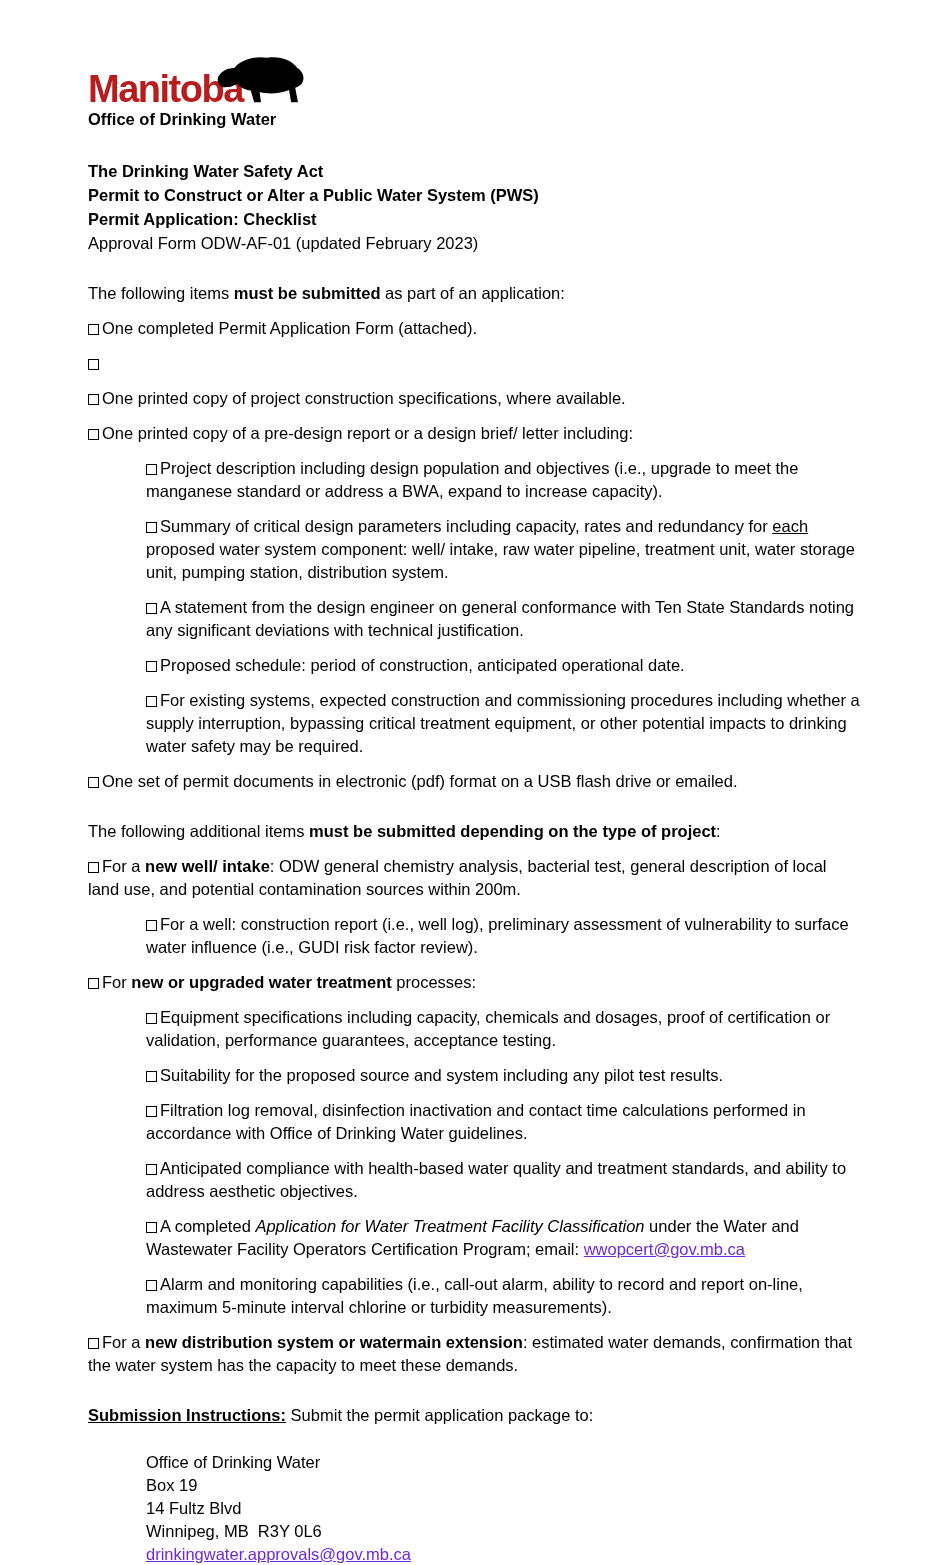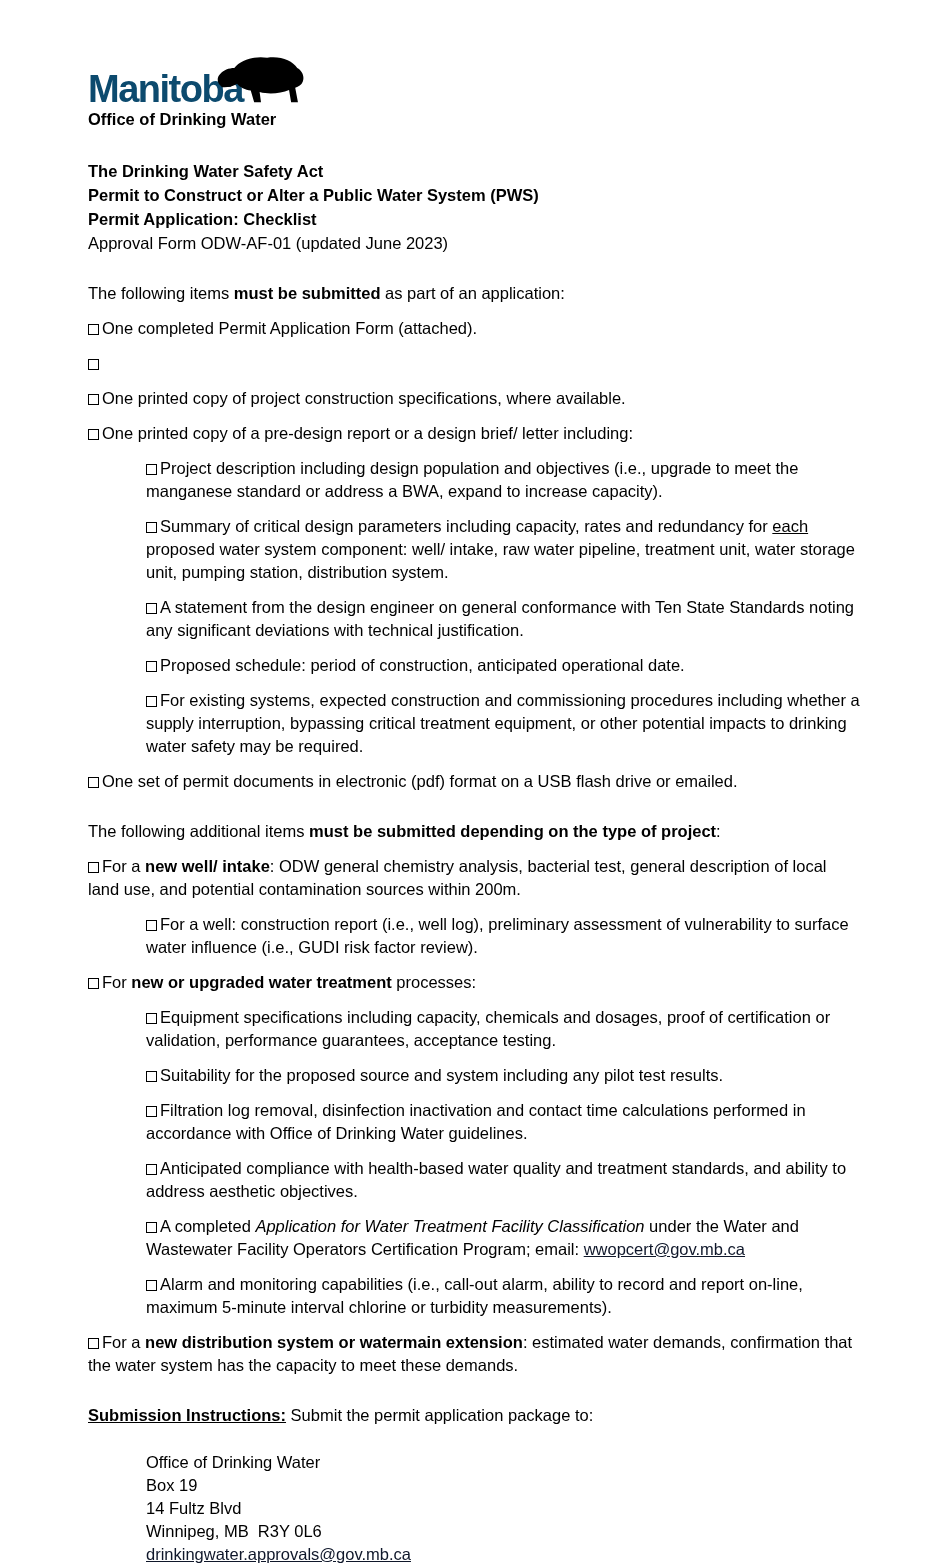--- a/index.html
+++ b/index.html
@@ -10,42 +10,42 @@
     min-height: 1565px;
     box-sizing: border-box;
     padding: 62px 90px 60px 88px;
     background: #fff;
   }
   
   .logo-row { display: flex; align-items: flex-end; height: 46px; }
   .logo-word {
     font-size: 38px;
     font-weight: bold;
-    color: #0c4a6e;
+    color: #b91c1c;
     letter-spacing: -1.5px;
     line-height: 1;
   }
   .bison { width: 96px; height: 52px; margin-left: -30px; margin-bottom: 1px; }
   .logo-sub { font-size: 16.5px; font-weight: bold; margin-top: 2px; }
 
   
   .title-block { margin-top: 30px; }
   .title-line { font-size: 16.5px; line-height: 24px; font-weight: bold; }
   .title-line.regular { font-weight: normal; }
 
   
   .doc-body { margin-top: 4px; font-size: 16.5px; }
   .block { margin-top: 12px; line-height: 23px; }
   .block.lead { margin-top: 27px; }
   .indent0 { padding-left: 0; }
   .indent1 { padding-left: 58px; }
   .bold { font-weight: bold; }
   .italic { font-style: italic; }
   .underline { text-decoration: underline; }
-  a.doc-link { color: #0f172a; text-decoration: underline; cursor: pointer; }
+  a.doc-link { color: #6d28d9; text-decoration: underline; cursor: pointer; }
   .checkbox {
     display: inline-block;
     width: 11px; height: 11px;
     border: 1.4px solid #000;
     box-sizing: border-box;
     margin-right: 3px;
     vertical-align: -1px;
     background: #fff;
   }
   .address { margin-top: 24px; }
@@ -72,21 +72,21 @@
     <svg class="bison" viewBox="0 0 132 76" xmlns="http://www.w3.org/2000/svg">
       <path fill="#000000" d="M7,45 C2,41 1,33 6,28 C11,22 19,19 27,19 C36,7 57,1 75,4 C94,1 112,8 119,19 C126,23 130,31 127,39 C125,44 121,46 116,48 L120,69 L110,69 L107,51 C95,56 78,58 64,54 L66,69 L56,69 L51,52 C43,51 35,47 31,42 C25,46 16,48 9,47 Z"></path>
     </svg>
   </div>
   <div class="logo-sub">Office of Drinking Water</div>
 
   <div class="title-block">
     <div class="title-line">The Drinking Water Safety Act</div>
     <div class="title-line">Permit to Construct or Alter a Public Water System (PWS)</div>
     <div class="title-line">Permit Application: Checklist</div>
-    <div class="title-line regular">Approval Form ODW-AF-01 (updated June 2023)</div>
+    <div class="title-line regular">Approval Form ODW-AF-01 (updated February 2023)</div>
   </div>
 
   <div class="doc-body">
       <div class="block para indent0 lead"><span>The following items </span><span class="bold">must be submitted</span><span> as part of an application:</span></div>
       <div class="block check indent0"><span class="checkbox"></span><span>One completed Permit Application Form (attached).</span></div>
       <div class="block check indent0"><span class="checkbox"></span></div>
       <div class="block check indent0"><span class="checkbox"></span><span>One printed copy of project construction specifications, where available.</span></div>
       <div class="block check indent0"><span class="checkbox"></span><span>One printed copy of a pre-design report or a design brief/ letter including:</span></div>
       <div class="block check indent1"><span class="checkbox"></span><span>Project description including design population and objectives (i.e., upgrade to meet the manganese standard or address a BWA, expand to increase capacity).</span></div>
       <div class="block check indent1"><span class="checkbox"></span><span>Summary of critical design parameters including capacity, rates and redundancy for </span><span class="underline">each</span><span> proposed water system component: well/ intake, raw water pipeline, treatment unit, water storage unit, pumping station, distribution system.</span></div>

